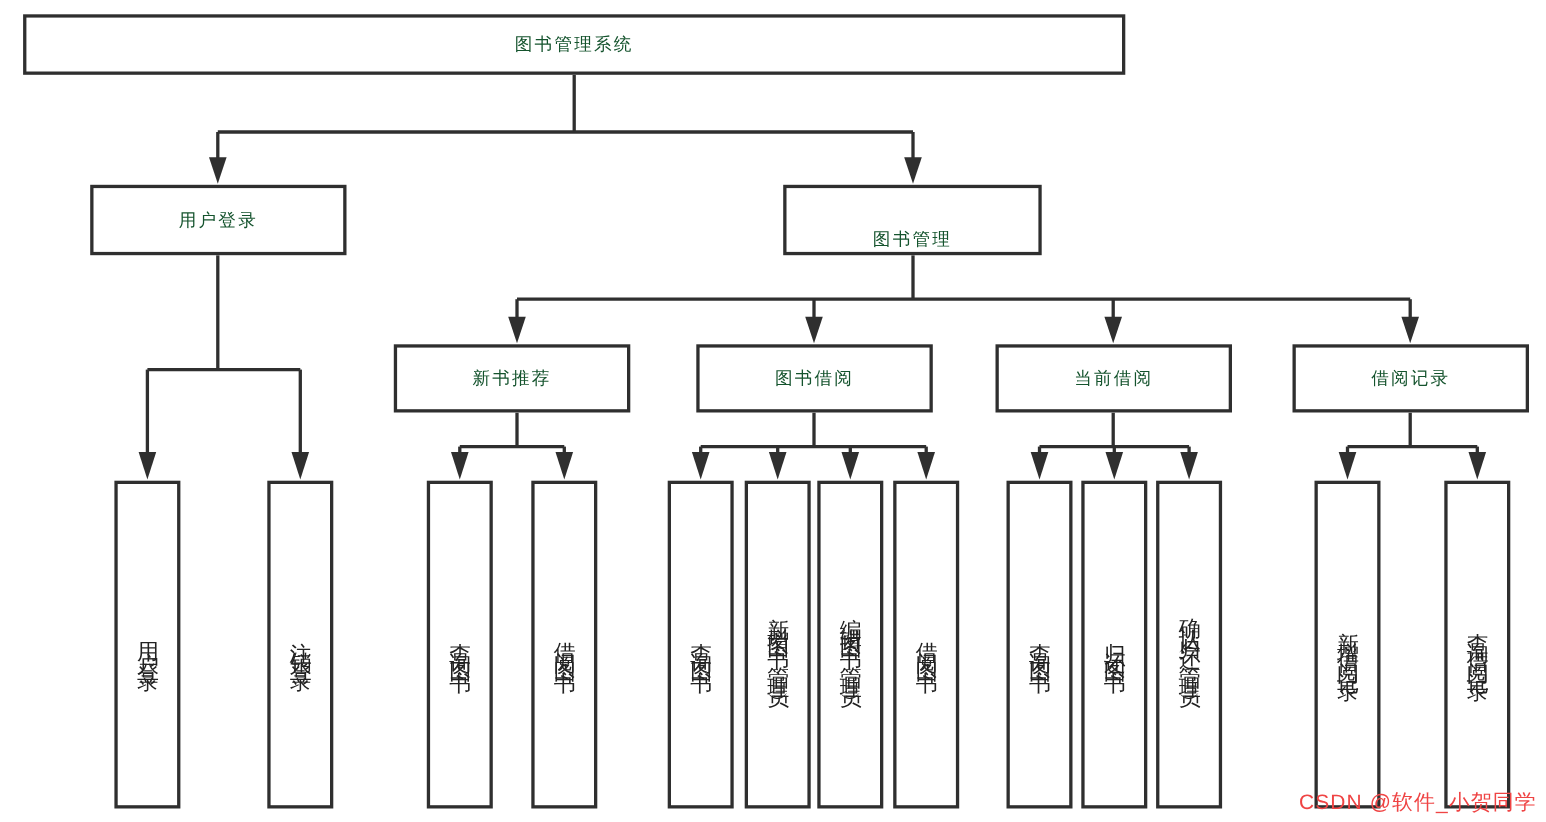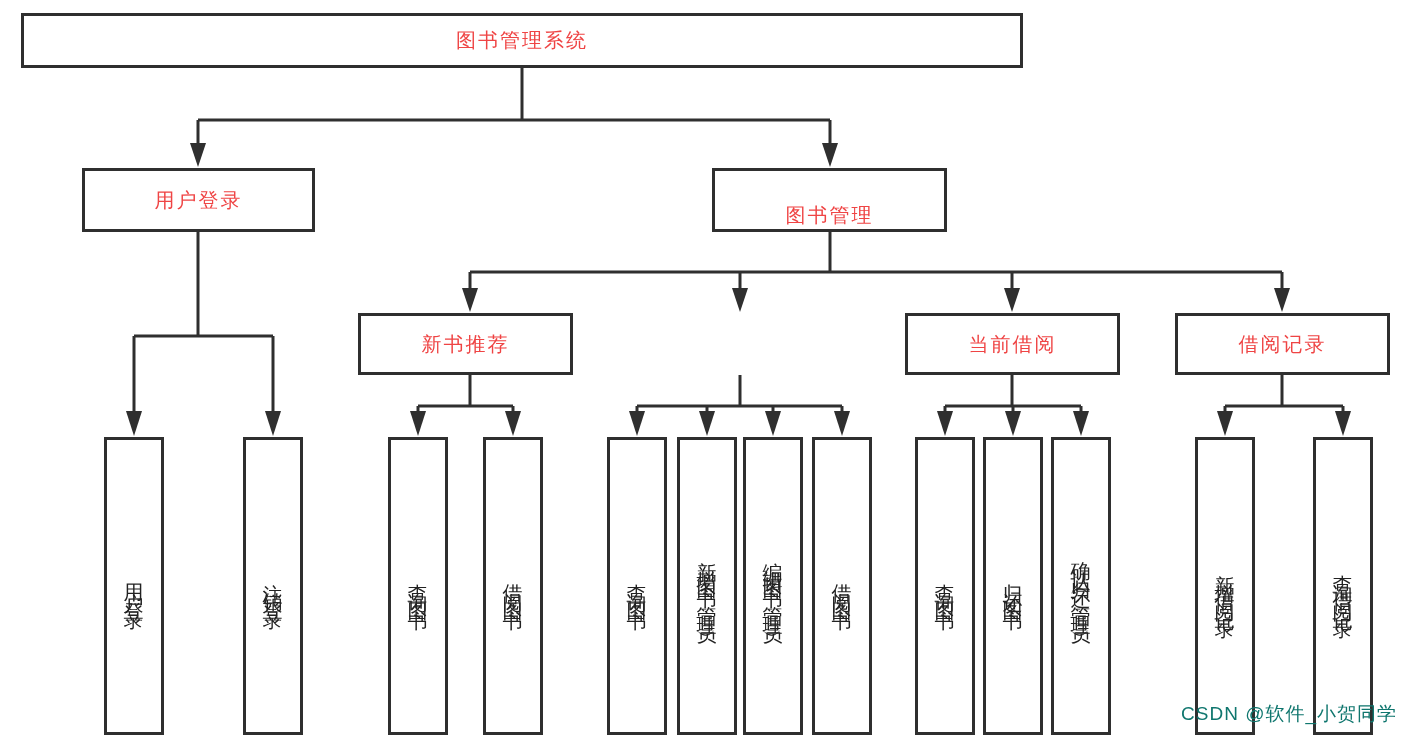--- a/index.html
+++ b/index.html
@@ -26,24 +26,24 @@
     background: #ffffff;
     border: 3px solid #2f2f2f;
     display: flex;
     align-items: center;
     justify-content: center;
     color: #222222;
     z-index: 2;
   }
 
   .node .hlabel {
-    font-size: 20px;
+    font-size: 16px;
     letter-spacing: 2px;
     white-space: nowrap;
-    color: #ef4444;
+    color: #14532d;
   }
 
   .leaf .vlabel {
     writing-mode: vertical-rl;
     font-size: 20px;
     letter-spacing: 9px;
     line-height: 1;
     color: #222222;
     white-space: nowrap;
   }
@@ -70,23 +70,23 @@
   .leaf-borrow-3    { left: 812px; }
   .leaf-current-0   { left: 915px; }
   .leaf-current-1   { left: 983px; }
   .leaf-current-2   { left: 1051px; }
   .leaf-records-0   { left: 1195px; }
   .leaf-records-1   { left: 1313px; }
 
   .watermark {
     position: absolute;
     right: 8px;
-    bottom: 20px;
+    bottom: 5px;
     font-size: 19px;
-    color: #0f766e;
+    color: #ef4444;
     letter-spacing: 1px;
     z-index: 3;
     white-space: nowrap;
   }
 </style>
 </head>
 <body>
 
 <div class="canvas">
 
@@ -170,20 +170,23 @@
   <div class="node box-login">
     <span class="hlabel">用户登录</span>
   </div>
   <div class="node box-mgmt">
     <span class="hlabel">图书管理</span>
   </div>
 
   <div class="node box-l3 box-recommend">
     <span class="hlabel">新书推荐</span>
   </div>
+  <div class="node box-l3 box-borrow">
+    <span class="hlabel">图书借阅</span>
+  </div>
   <div class="node box-l3 box-current">
     <span class="hlabel">当前借阅</span>
   </div>
   <div class="node box-l3 box-records">
     <span class="hlabel">借阅记录</span>
   </div>
 
   <div class="node leaf leaf-login-0">
     <span class="vlabel">用户登录</span>
   </div>

